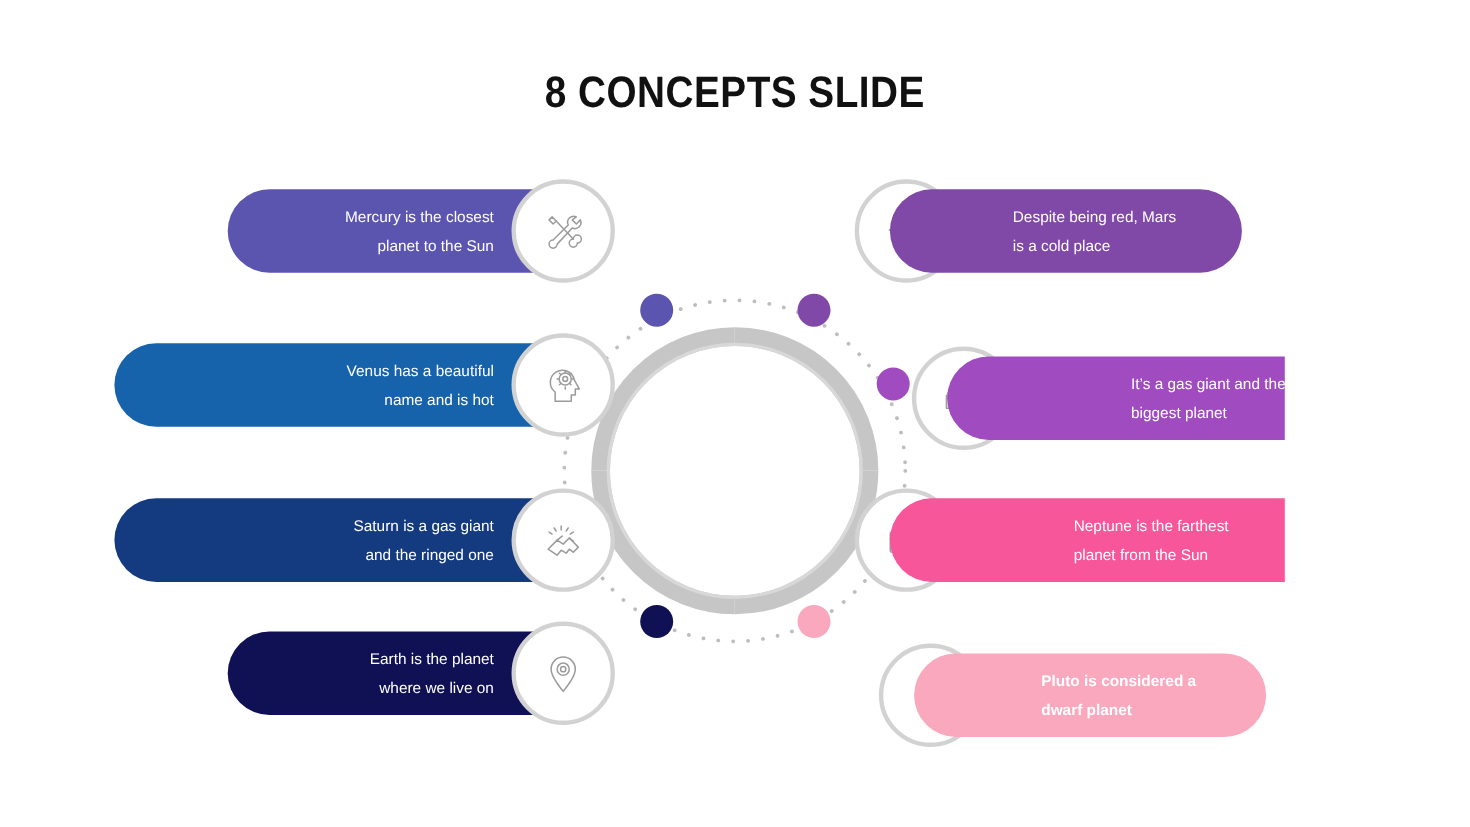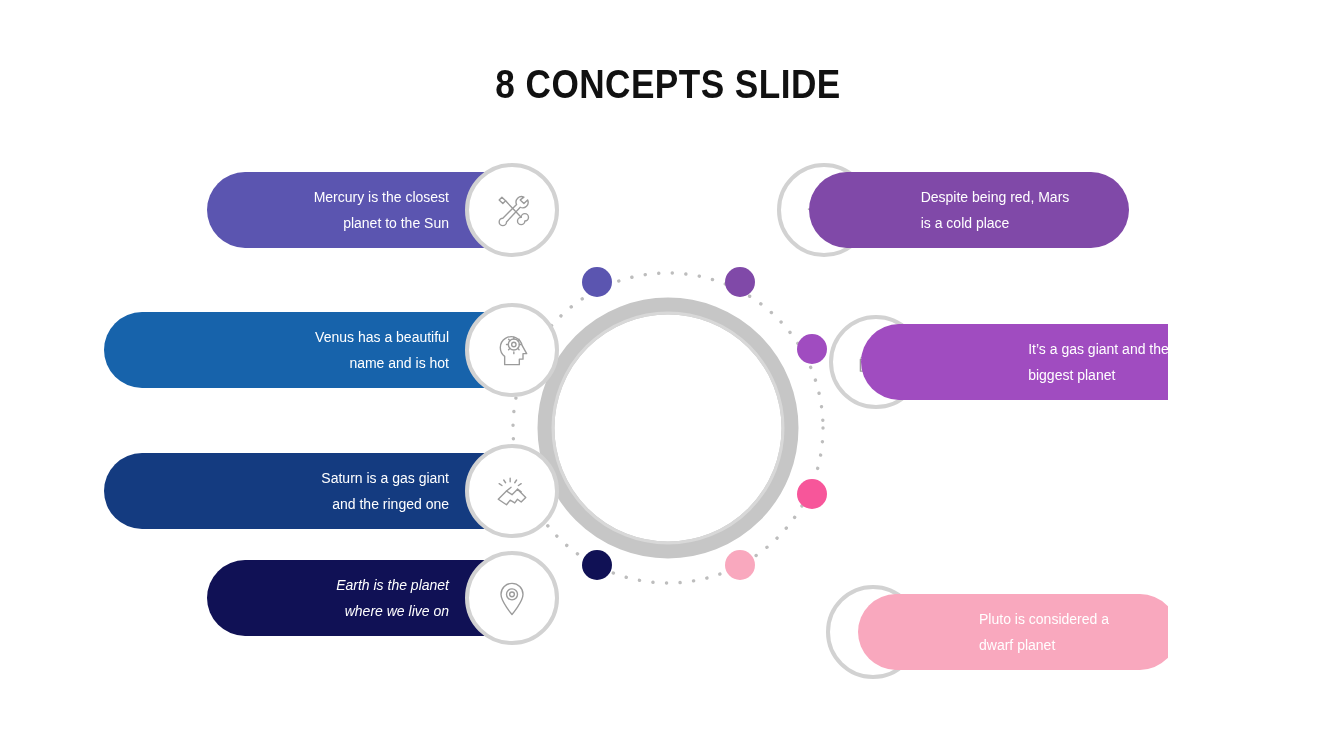--- a/index.html
+++ b/index.html
@@ -204,21 +204,21 @@
       <svg viewBox="0 0 48 48">
         <g class="ico">
           <path d="M9 33 l9 -9 l6 4 l6 -6 l9 9 l-5 5 l-4 -3 l-3 4 l-5 -3 l-4 5 z"></path>
           <path d="M18 24 l5 -4 M30 22 l4 3"></path>
           <path d="M22 14 v-4 M27 15 l2 -3 M17 15 l-2 -3 M31 18 l3 -2 M13 18 l-3 -2"></path>
         </g>
       </svg>
     </div>
   </div>
 
-  <div class="concept left" style="left:207px; top:560px;font-style:italic;">
+  <div class="concept left" style="left:207px; top:574px;">
     <div class="pill" style="width: 320px; background: rgb(16, 17, 85);">
       <span class="pill-text" style="color: rgb(255, 255, 255);">Earth is the planet
 where we live on</span>
     </div>
     <div class="icon-circle">
       <svg viewBox="0 0 48 48">
         <g class="ico">
           <path d="M24 42 C24 42 36 28 36 20 a12 12 0 1 0 -24 0 C12 28 24 42 24 42 z"></path>
           <circle cx="24" cy="20" r="6"></circle>
           <circle cx="24" cy="20" r="2.6"></circle>
@@ -259,22 +259,40 @@
           <circle cx="19" cy="27.5" r="4"></circle>
           <path d="M19 25 v5 M17.8 25.6 h2.4 M17.8 29.4 h2.4"></path>
           <ellipse cx="34" cy="24" rx="6" ry="2.4"></ellipse>
           <path d="M28 24 v10 a6 2.4 0 0 0 12 0 v-10"></path>
           <path d="M28 27.3 a6 2.4 0 0 0 12 0 M28 30.6 a6 2.4 0 0 0 12 0"></path>
         </g>
       </svg>
     </div>
   </div>
 
-
-  <div class="concept right" style="left:1178px; top:594px; transform:translateX(-100%);">
+  <div class="concept right" style="left:1232px; top:453px; transform:translateX(-100%);">
+    <div class="pill" style="width: 423px; background: rgb(247, 86, 154);">
+      <span class="pill-text" style="color: rgb(255, 255, 255);">Neptune is the farthest
+planet from the Sun</span>
+    </div>
+    <div class="icon-circle">
+      <svg viewBox="0 0 48 48">
+        <g class="ico">
+          <rect x="8" y="16" width="30" height="20" rx="2"></rect>
+          <path d="M18 16 v-3 a2 2 0 0 1 2 -2 h6 a2 2 0 0 1 2 2 v3"></path>
+          <path d="M8 23 h30"></path>
+          <path d="M20 23 h6 v3 h-6 z"></path>
+          <circle cx="33" cy="34" r="7.5" fill="#ffffff"></circle>
+          <path d="M33 29.5 v4.5 l3 2"></path>
+        </g>
+      </svg>
+    </div>
+  </div>
+
+  <div class="concept right" style="left:1151px; top:594px; transform:translateX(-100%);font-weight:bold;">
     <div class="pill" style="width: 320px; background: rgb(249, 168, 190);">
       <span class="pill-text" style="color: rgb(255, 255, 255);">Pluto is considered a
 dwarf planet</span>
     </div>
     <div class="icon-circle">
       <svg viewBox="0 0 48 48">
         <g class="ico">
           <rect x="14" y="8" width="20" height="32" rx="2.5"></rect>
           <path d="M14 13 h20 M14 35 h20"></path>
           <path d="M19 22 a3 3 0 0 1 3 -3 l2 3 l-2 2 a8 8 0 0 0 4 4 l2 -2 l3 2 a3 3 0 0 1 -3 3 c-5 0 -9 -4 -9 -9 z"></path>

